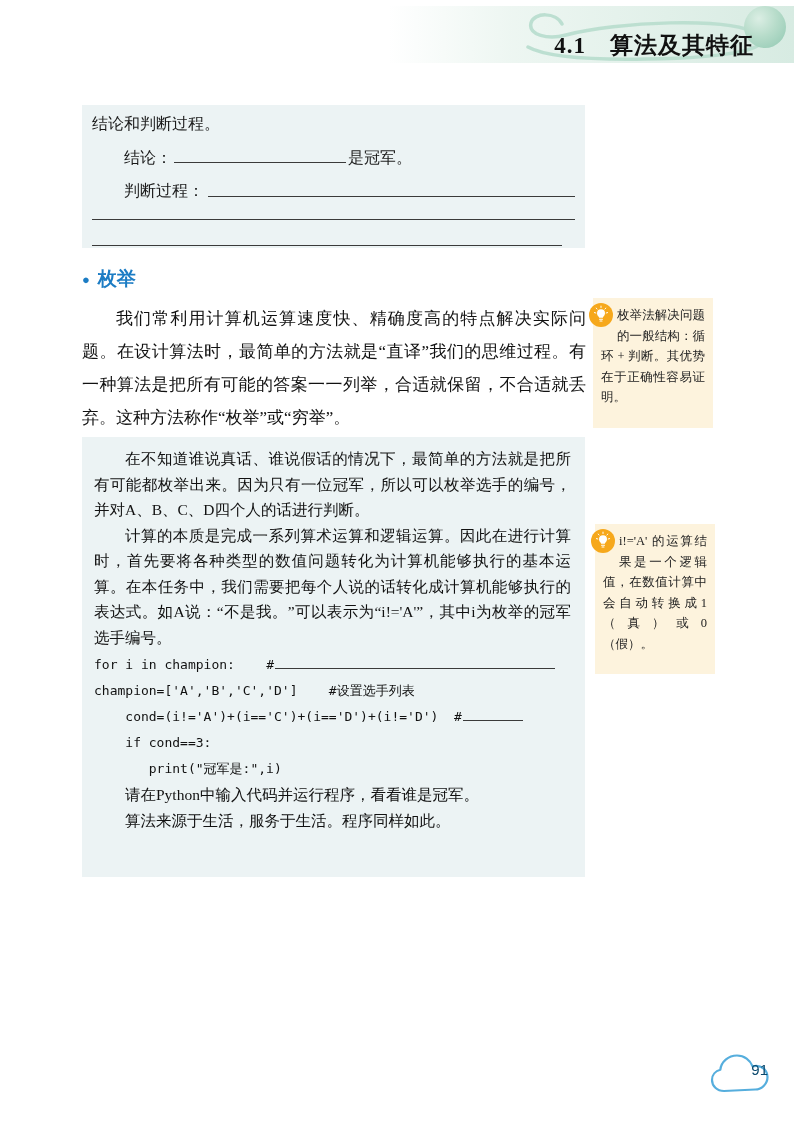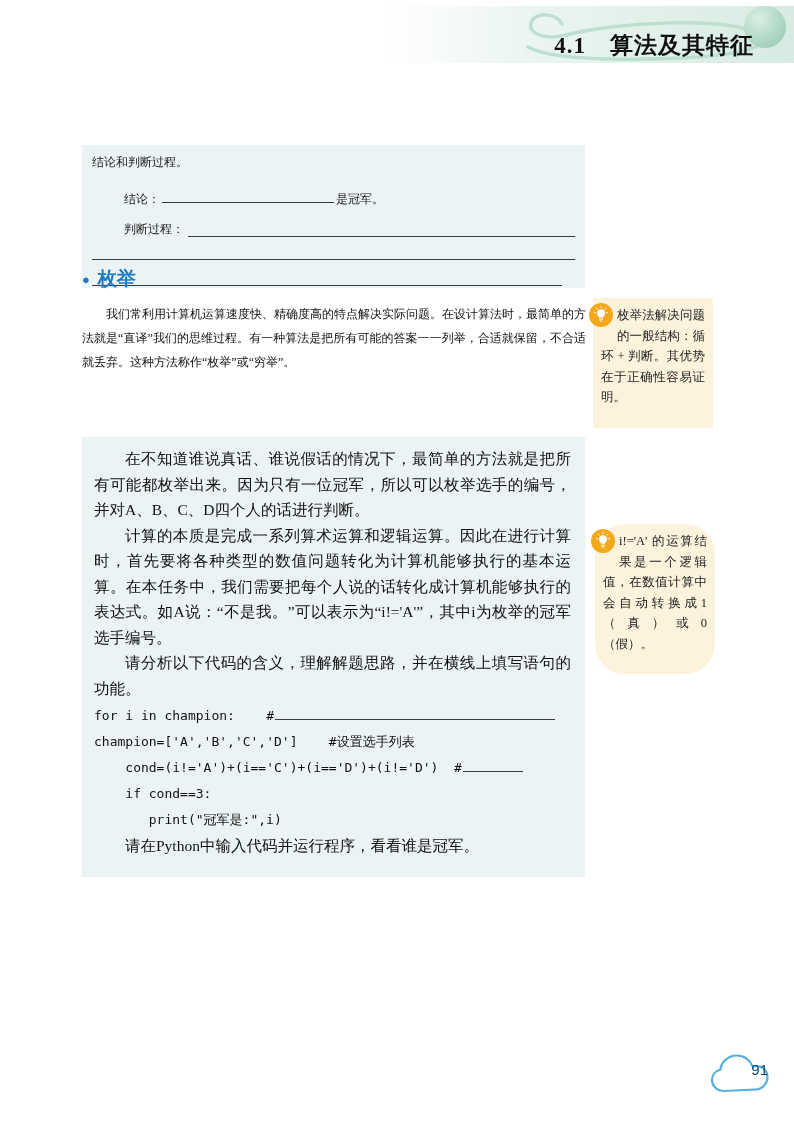--- a/index.html
+++ b/index.html
@@ -25,22 +25,21 @@
     position:absolute;right:40px;top:30px;
     font-family:"Liberation Serif", serif;
     font-weight:bold;font-size:23px;letter-spacing:1px;color:#111;
     white-space:pre;
   }
   
   .blue-box{background:#ecf3f4;}
   
   .fill-box{
     position:absolute;left:82px;top:105px;width:503px;height:143px;
-    font-size:12px;
-    margin-top:40px;
+    font-size:16px;
   }
   .fill-row{position:absolute;left:10px;right:10px;white-space:nowrap;}
   .fr1{top:9px;}
   .fr2{top:42px;left:42px;}
   .fr3{top:76px;left:42px;display:flex;}
   .blank{display:inline-block;border-bottom:1px solid #3a3a3a;height:15px;vertical-align:baseline;}
   .blank-conclusion{width:172px;margin:0 2px;}
   .blank-flex{flex:1;margin-left:4px;border-bottom:1px solid #3a3a3a;height:15px;}
   .rule-line{position:absolute;left:10px;border-bottom:1px solid #3a3a3a;}
   .rl1{top:114px;width:483px;}
@@ -49,31 +48,31 @@
   .section-heading{
     position:absolute;left:82px;top:266px;
     font-family:"Liberation Sans", sans-serif;
     color:#1b7cc4;font-weight:bold;font-size:19px;
     display:flex;align-items:center;
   }
   .section-heading .bullet{font-size:13px;margin-right:8px;line-height:1;}
   
   .intro-para{
     position:absolute;left:82px;top:302px;width:504px;
-    font-size:12px;line-height:24px;text-align:justify;text-indent:2em;
+    font-size:17px;line-height:33px;text-align:justify;text-indent:2em;
     color:#111;
   }
   
   .note{
     position:absolute;width:120px;background:#fdf3dd;
     padding:7px 8px 20px 8px;box-sizing:border-box;
     font-size:12.5px;line-height:20.5px;text-align:justify;color:#222;
   }
   .note1{left:593px;top:298px;}
-  .note2{left:595px;top:524px;border-radius:30px;}
+  .note2{left:595px;top:524px;}
   .bulb{
     float:left;width:24px;height:24px;margin:-2px 4px 0 -12px;
   }
   
   .task-box{
     position:absolute;left:82px;top:437px;width:503px;min-height:440px;
     box-sizing:border-box;padding:9px 14px 8px 12px;
     font-size:15.5px;line-height:25.5px;color:#111;
   }
   .task-box p{margin:0;text-indent:2em;text-align:justify;}
@@ -137,29 +136,29 @@
         <line x1="5.4" y1="9.6" x2="6.8" y2="10"></line>
         <line x1="18.6" y1="9.6" x2="17.2" y2="10"></line>
       </g>
     </svg>
     <span>枚举法解决问题的一般结构：循环 + 判断。其优势在于正确性容易证明。</span>
   </div>
 
   <div class="task-box blue-box">
     <p>在不知道谁说真话、谁说假话的情况下，最简单的方法就是把所有可能都枚举出来。因为只有一位冠军，所以可以枚举选手的编号，并对A、B、C、D四个人的话进行判断。</p>
     <p>计算的本质是完成一系列算术运算和逻辑运算。因此在进行计算时，首先要将各种类型的数值问题转化为计算机能够执行的基本运算。在本任务中，我们需要把每个人说的话转化成计算机能够执行的表达式。如A说：“不是我。”可以表示为“i!='A'”，其中i为枚举的冠军选手编号。</p>
-    <p>请分析以下代码的含义，理解解题思路，并在横线上填写语句的功能。</p>
     <div class="code-block">
       <div class="code-line"><span>for i in champion:    #</span><span class="blank blank-long"></span></div>
       <div class="code-line"><span>champion=['A','B','C','D']    #设置选手列表</span></div>
       <div class="code-line"><span>    cond=(i!='A')+(i=='C')+(i=='D')+(i!='D')  #</span><span class="blank blank-short"></span></div>
       <div class="code-line"><span>    if cond==3:</span></div>
       <div class="code-line"><span>       print("冠军是:",i)</span></div>
     </div>
     <p>请在Python中输入代码并运行程序，看看谁是冠军。</p>
+    <p>算法来源于生活，服务于生活。程序同样如此。</p>
   </div>
 
   <div class="note note2">
     <svg class="bulb" viewBox="0 0 24 24">
       <circle cx="12" cy="12" r="12" fill="#f6a81c"></circle>
       <path d="M12 6.2 a4 4 0 0 1 4 4 c0 1.7-.9 2.5-1.5 3.3-.3.4-.5.8-.6 1.3 h-3.8 c-.1-.5-.3-.9-.6-1.3-.6-.8-1.5-1.6-1.5-3.3 a4 4 0 0 1 4-4z" fill="#fff"></path>
       <rect x="10" y="15.7" width="4" height="1.1" rx="0.5" fill="#fff"></rect>
       <rect x="10.5" y="17.5" width="3" height="1" rx="0.5" fill="#fff"></rect>
       <g stroke="#fff" stroke-width="1" stroke-linecap="round">
         <line x1="12" y1="3.1" x2="12" y2="4.5"></line>

